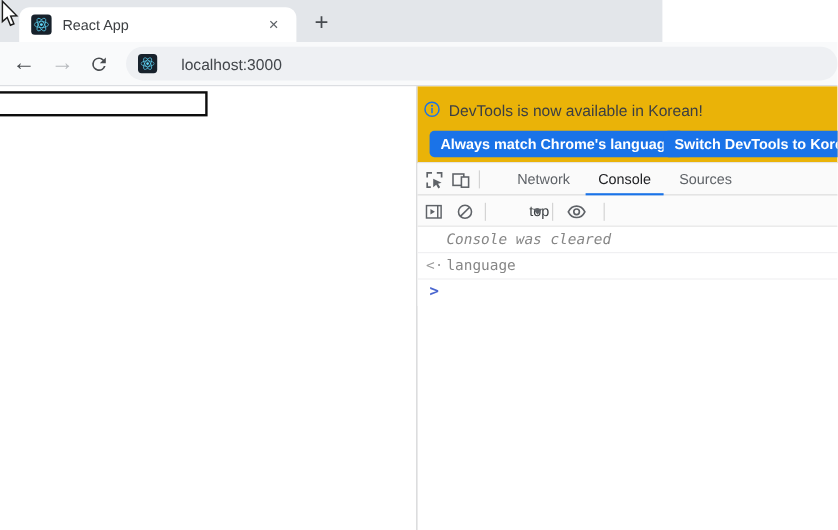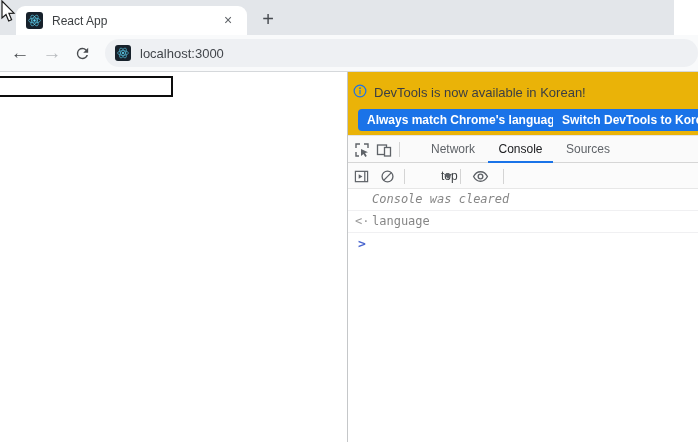--- a/index.html
+++ b/index.html
@@ -1,20 +1,20 @@
 <!DOCTYPE html>
 <html><head>
 <meta charset="utf-8">
 <style>
   * { margin:0; padding:0; box-sizing:border-box; }
   html,body { width:698px; height:442px; overflow:hidden; background:#fff;
               font-family:"Liberation Sans", sans-serif; position:relative; }
 
   
-  .tabstrip { position:absolute; left:0; top:0; width:674px; height:35px; background:#e3e6ea; }
+  .tabstrip { position:absolute; left:0; top:0; width:552px; height:35px; background:#e3e6ea; }
   .tab { position:absolute; left:16px; top:6px; width:231px; height:29px; background:#fff;
          border-radius:9px 9px 0 0; display:flex; align-items:center; padding:0 10px; }
   .favicon { width:17px; height:17px; border-radius:3px; background:#17212b;
              display:flex; align-items:center; justify-content:center; flex:0 0 auto; }
   .tab-title { font-size:12px; color:#3d4043; margin-left:9px; white-space:nowrap; }
   .tab-close { margin-left:auto; font-size:14px; color:#5f6368; width:18px; height:18px;
                text-align:center; line-height:17px; border-radius:50%; cursor:pointer; }
   .newtab { position:absolute; left:256px; top:8px; width:24px; height:24px; font-size:20px;
             color:#474b50; text-align:center; line-height:22px; cursor:pointer; }
 
@@ -22,21 +22,21 @@
              border-bottom:1px solid #d5d8db; }
   .nav-btn { position:absolute; top:0; height:36px; width:28px; display:flex; align-items:center;
              justify-content:center; font-size:19px; color:#494c50; cursor:pointer; }
   .nav-back { left:6px; }
   .nav-fwd  { left:38px; color:#b7babe; }
   .nav-reload { left:68px; }
   .omnibox { position:absolute; left:105px; top:4px; width:593px; height:28px; background:#eef0f3;
              border-radius:14px; display:flex; align-items:center; padding:0 10px; }
   .omni-favicon { width:16px; height:16px; border-radius:3px; background:#17212b;
                   display:flex; align-items:center; justify-content:center; flex:0 0 auto; }
-  .url-text { font-size:13px; color:#42464b; margin-left:9px; white-space:nowrap; }
+  .url-text { font-size:13px; color:#42464b; margin-left:20px; white-space:nowrap; }
 
   
   .page { position:absolute; left:0; top:72px; width:347px; height:370px; background:#fff; }
   .page-input { position:absolute; left:-4px; top:4px; width:177px; height:21px; background:#fff;
                 border:2px solid #0d0d0d; outline:none; font-size:12px; padding:0 4px; }
   .vdivider { position:absolute; left:347px; top:72px; width:1px; height:370px; background:#c5c7c9; }
 
   
   .devtools { position:absolute; left:348px; top:72px; width:350px; height:370px; background:#fff; }
 

